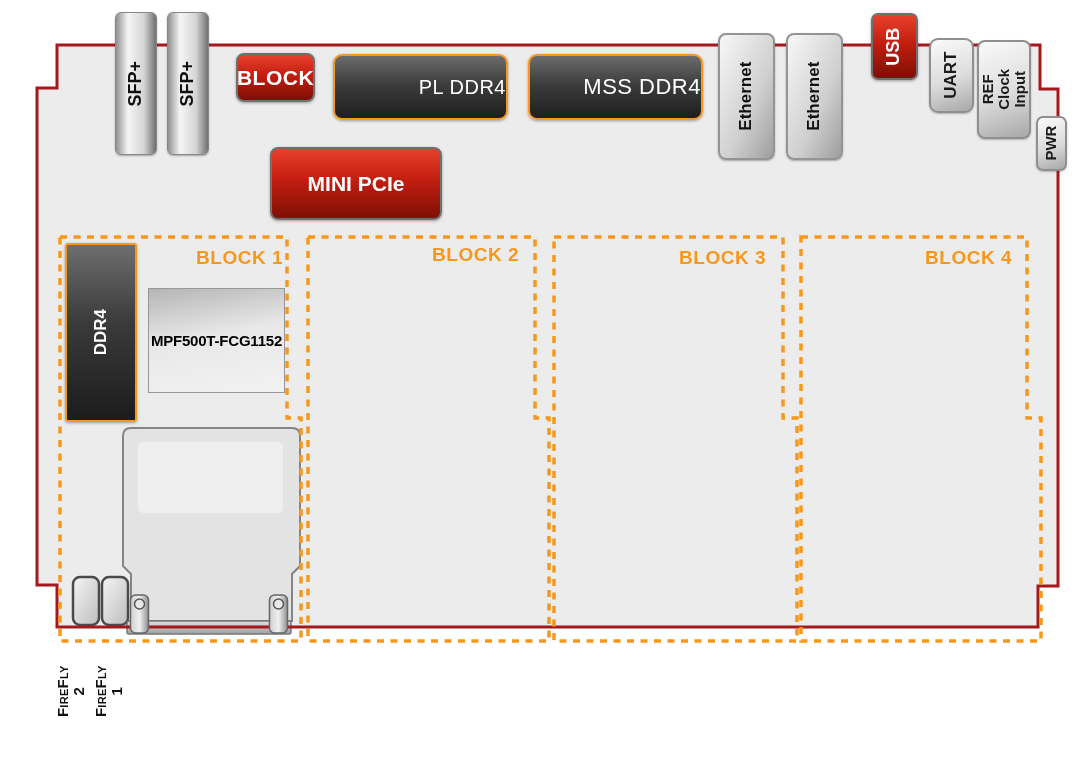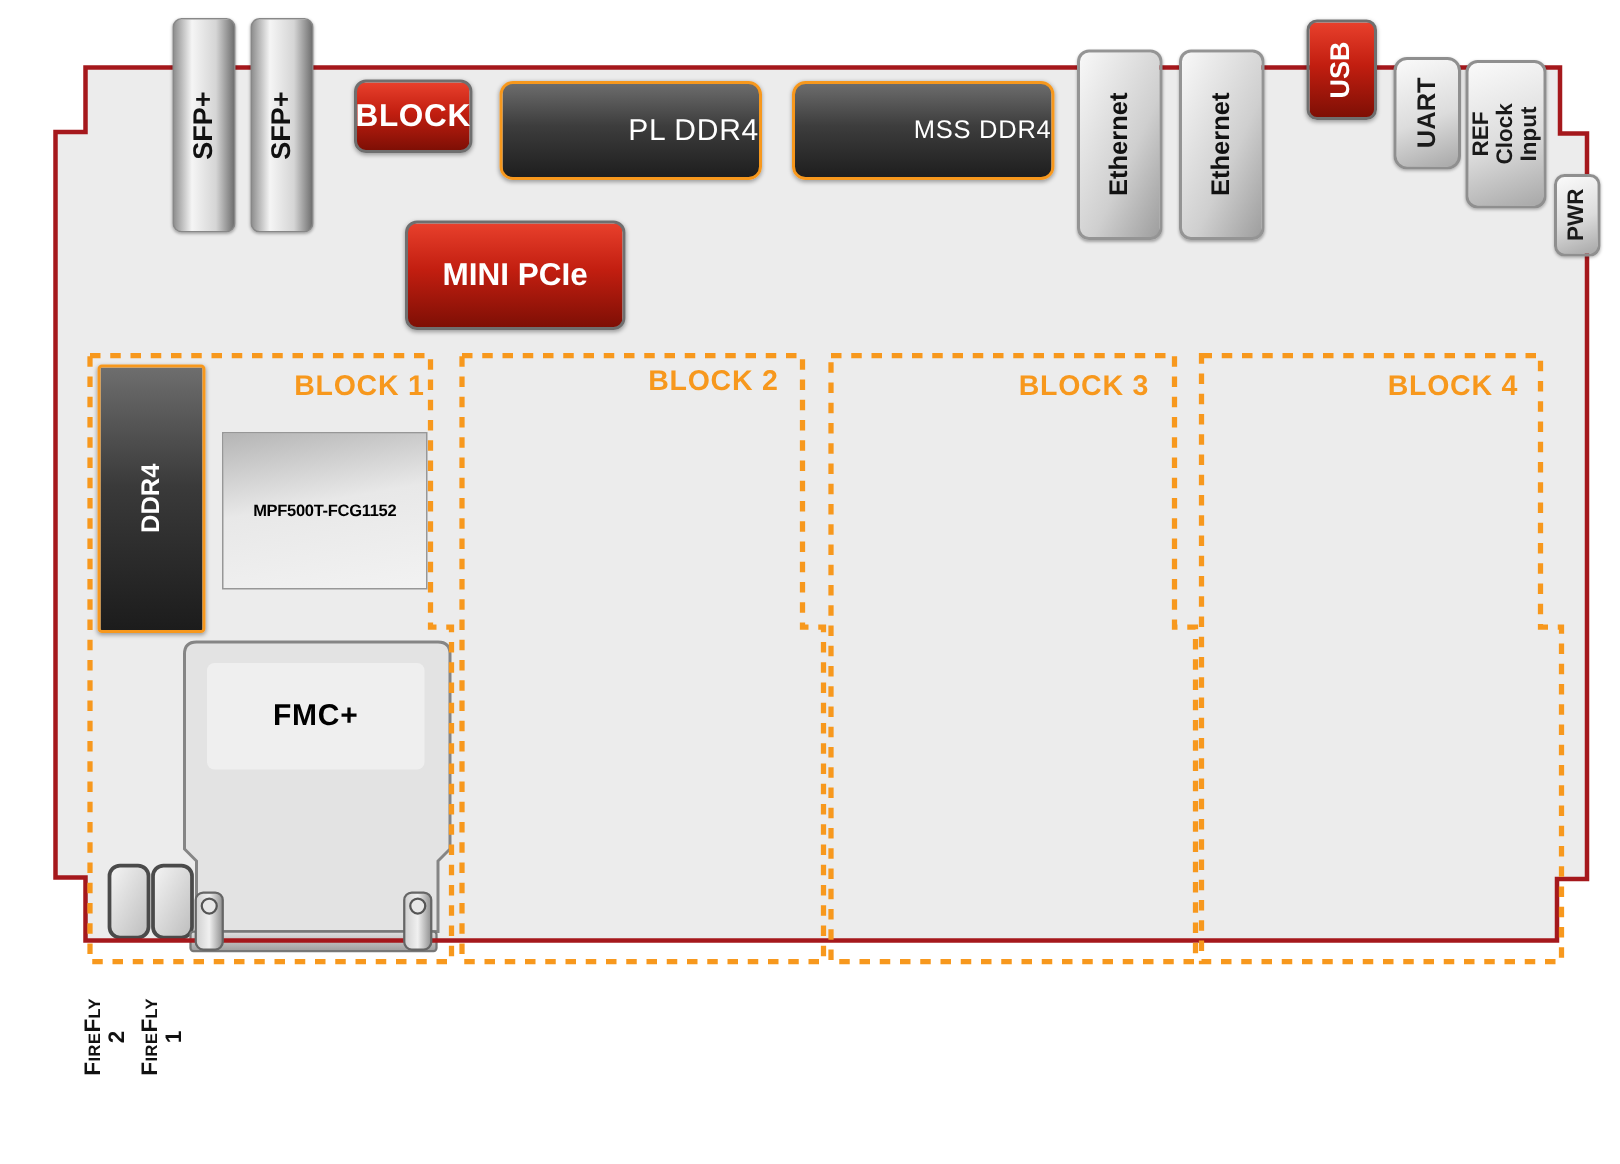--- a/index.html
+++ b/index.html
@@ -114,25 +114,25 @@
     <span class="vtext">SFP+</span>
   </div>
 
   <div class="comp redbox" style="left:236px;top:53px;width:79px;height:49px;font-size:21px;letter-spacing:0.5px;">
     <span>BLOCK</span>
   </div>
 
   <div class="comp darkbox" style="left:333px;top:54px;width:175px;height:66px;font-size:20px;letter-spacing:0.5px;">
     <span>PL DDR4</span>
   </div>
-  <div class="comp darkbox" style="left:528px;top:54px;width:175px;height:66px;font-size:17px;letter-spacing:0.5px;padding-left:25px;">
+  <div class="comp darkbox" style="left:528px;top:54px;width:175px;height:66px;font-size:22px;letter-spacing:0.5px;padding-left:25px;">
     <span>MSS DDR4</span>
   </div>
 
-  <div class="comp redbox" style="left:270px;top:147px;width:147px;height:73px;font-size:21px;">
+  <div class="comp redbox" style="left:270px;top:147px;width:172px;height:73px;font-size:21px;">
     <span>MINI PCIe</span>
   </div>
 
 
   <div class="comp eth" style="left:718px;top:33px;width:57px;height:127px;font-size:17px;">
     <span class="vtext">Ethernet</span>
   </div>
   <div class="comp eth" style="left:786px;top:33px;width:57px;height:127px;font-size:17px;">
     <span class="vtext">Ethernet</span>
   </div>
@@ -156,25 +156,24 @@
 
   <div class="blocklabel" style="left:133px;top:247px;width:150px;">BLOCK 1</div>
   <div class="blocklabel" style="left:369px;top:244px;width:150px;">BLOCK 2</div>
   <div class="blocklabel" style="left:616px;top:247px;width:150px;">BLOCK 3</div>
   <div class="blocklabel" style="left:862px;top:247px;width:150px;">BLOCK 4</div>
 
   <div class="comp ddr4box" style="left:65px;top:243px;width:72px;height:179px;font-size:17px;">
     <span class="vtext">DDR4</span>
   </div>
 
-  <div class="comp fpgabox" style="left:148px;top:288px;width:137px;height:105px;font-size:11px;letter-spacing:-0.2px;text-align:right;">
+  <div class="comp fpgabox" style="left:148px;top:288px;width:137px;height:105px;font-size:15px;letter-spacing:-0.2px;text-align:right;">
     <span>MPF500T-FCG1152</span>
   </div>
 
-  <div class="fmclabel" style="left:138px;top:442px;width:145px;height:71px;">FMC+</div>
 
   <div class="comp" style="left:50px;top:646px;width:42px;height:90px;">
     <span class="vtext fflabel">FireFly 2</span>
   </div>
   <div class="comp" style="left:88px;top:646px;width:42px;height:90px;">
     <span class="vtext fflabel">FireFly 1</span>
   </div>
 
 </div>
 

